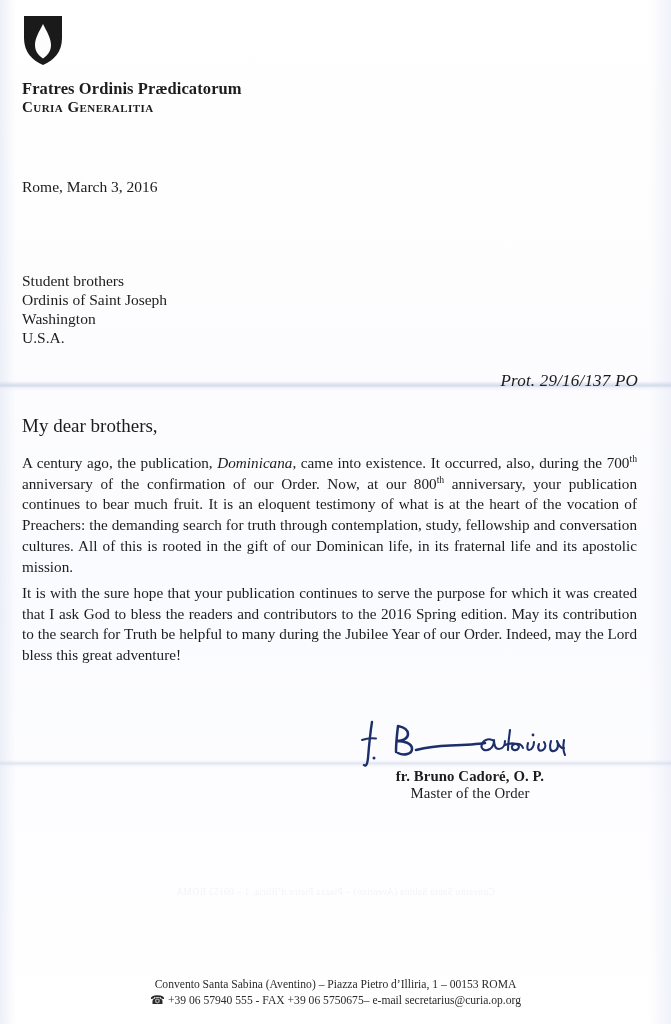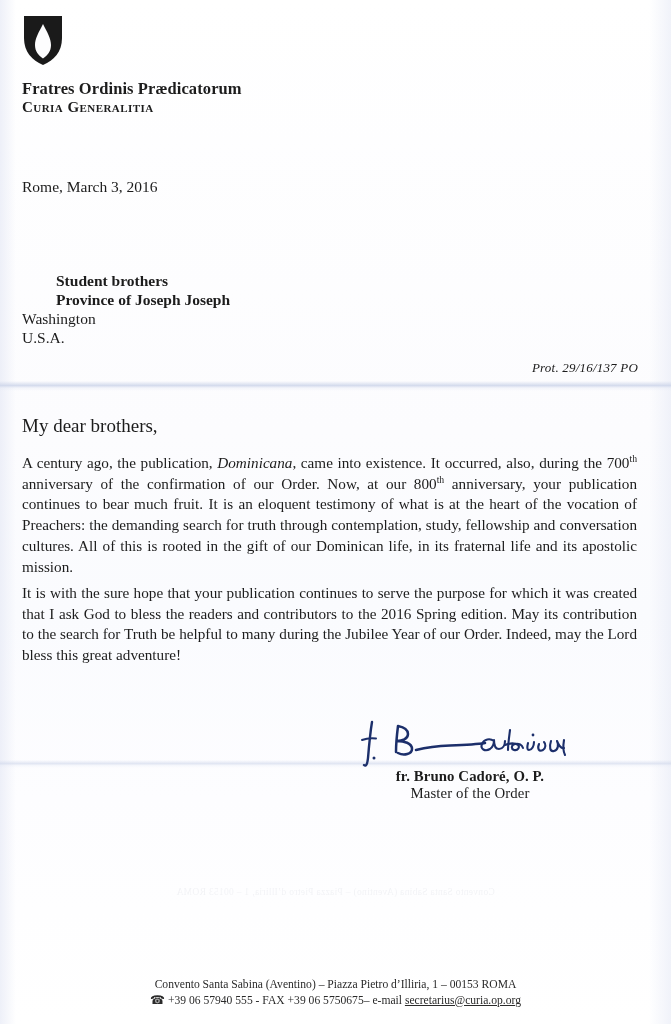--- a/index.html
+++ b/index.html
@@ -91,26 +91,26 @@
     position: absolute;
     top: 178px; left: 22px;
     font-size: 15.5px;
   }
   .addressee {
     position: absolute;
     top: 271px; left: 22px;
     font-size: 15.5px;
     line-height: 19px;
   }
-  .addressee .strong { font-weight: bold; margin-left: 34px; }
+  .addressee .strong { font-weight: normal; }
 
   .protocol {
     position: absolute;
-    top: 360px; right: 33px;
-    font-size: 13px;
+    top: 371px; right: 33px;
+    font-size: 17px;
     font-style: italic;
     letter-spacing: .2px;
   }
 
   .salutation {
     position: absolute;
     top: 415px; left: 22px;
     font-size: 19px;
   }
 
@@ -163,21 +163,20 @@
     position: absolute;
     bottom: 16px; left: 0; right: 0;
     text-align: center;
     font-size: 11.6px;
     line-height: 15.5px;
     color: #2a2a2a;
   }
   .footer-line-2 .tel-icon { font-size: 12px; }
   .footer a, .footer .email {
     color: #2a2a2a;
-    text-decoration: underline;
   }
   .footer-line-3 { letter-spacing: .1px; }
 </style>
 </head>
 <body>
 
 <div class="page">
 
   <div class="paper-tint"></div>
   <div class="edge-shade-left"></div>
@@ -192,21 +191,21 @@
     </svg>
     <div class="org-name">Fratres Ordinis Prædicatorum</div>
     <div class="org-sub">Curia Generalitia</div>
   </div>
   <div class="stray-dot"></div>
 
   <div class="date-line">Rome, March 3, 2016</div>
 
   <div class="addressee">
     <div class="strong">Student brothers</div>
-    <div class="strong">Province of Joseph Joseph</div>
+    <div class="strong">Ordinis of Saint Joseph</div>
     <div>Washington</div>
     <div>U.S.A.</div>
   </div>
 
   <div class="protocol">Prot. 29/16/137 PO</div>
 
   <div class="salutation">My dear brothers,</div>
 
   <div class="body-text para-1"><span>A century ago, the publication, </span><em>Dominicana</em><span>, came into existence. It occurred, also, during the 700</span><sup>th</sup><span> anniversary of the confirmation of our Order. Now, at our 800</span><sup>th</sup><span> anniversary, your publication continues to bear much fruit. It is an eloquent testimony of what is at the heart of the vocation of Preachers: the demanding search for truth through contemplation, study, fellowship and conversation cultures.  All of this is rooted in the gift of our Dominican life, in its fraternal life and its apostolic mission.</span></div>
 

